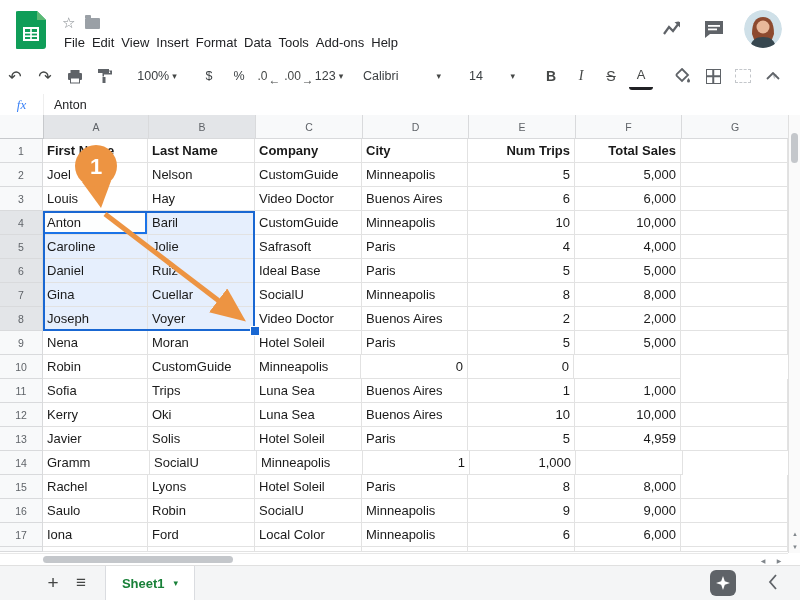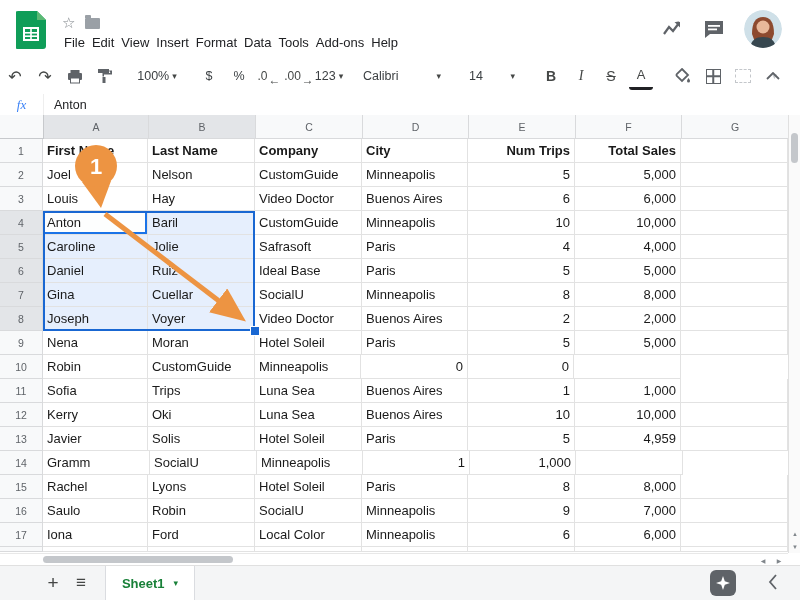--- a/index.html
+++ b/index.html
@@ -387,21 +387,21 @@
         <div class="cell num" style="width: 106px;">8,000</div>
         <div class="cell" style="width: 107px;"></div>
       </div>
       <div class="grow">
         <div class="rnum">16</div>
         <div class="cell" style="width: 105px;">Saulo</div>
         <div class="cell" style="width: 107px;">Robin</div>
         <div class="cell" style="width: 107px;">SocialU</div>
         <div class="cell" style="width: 106px;">Minneapolis</div>
         <div class="cell num" style="width: 107px;">9</div>
-        <div class="cell num" style="width: 106px;">7,000</div>
+        <div class="cell num" style="width: 106px;">9,000</div>
         <div class="cell" style="width: 107px;"></div>
       </div>
       <div class="grow">
         <div class="rnum">17</div>
         <div class="cell" style="width: 105px;">Iona</div>
         <div class="cell" style="width: 107px;">Ford</div>
         <div class="cell" style="width: 107px;">Local Color</div>
         <div class="cell" style="width: 106px;">Minneapolis</div>
         <div class="cell num" style="width: 107px;">6</div>
         <div class="cell num" style="width: 106px;">6,000</div>

